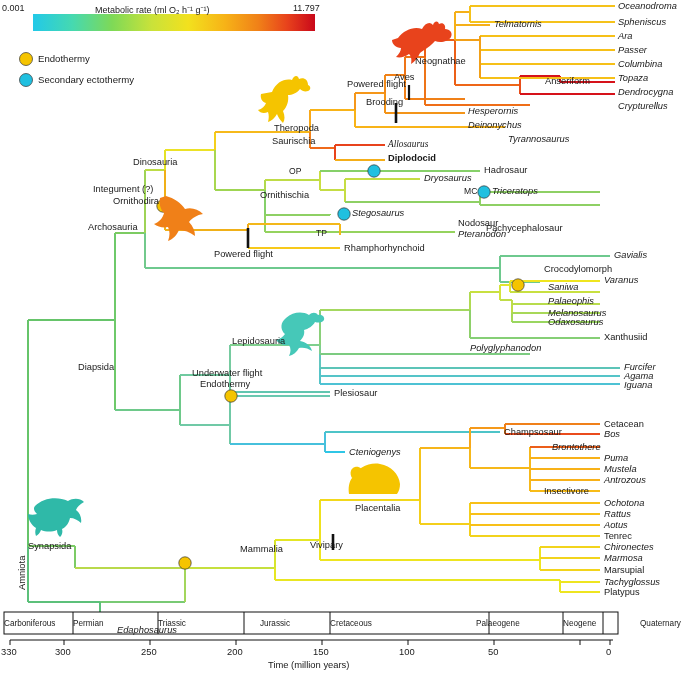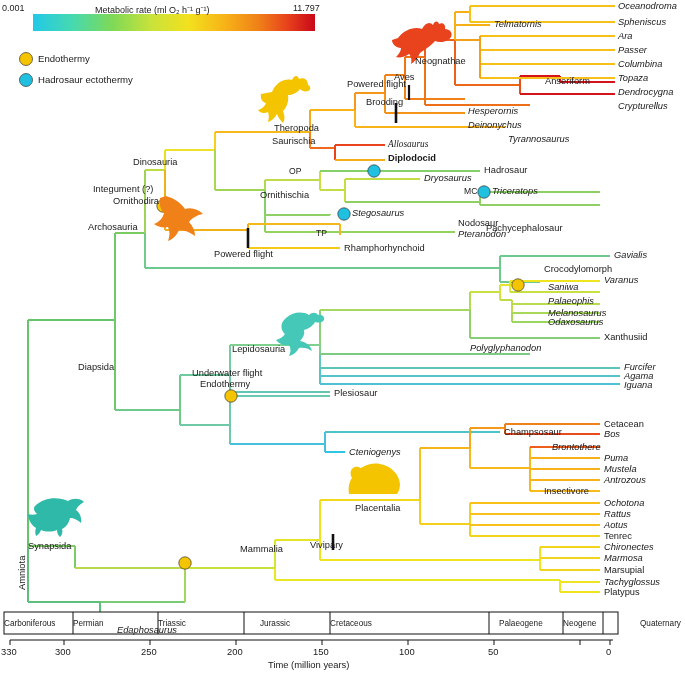--- a/index.html
+++ b/index.html
@@ -382,33 +382,33 @@
       <line x1="580" y1="640" x2="580" y2="645" stroke="#111" stroke-width="1"></line>
       <line x1="610" y1="640" x2="610" y2="645" stroke="#111" stroke-width="1"></line>
     </g>
   </svg>
 
   <div class="scale-title" style="left:2px; top:3px;">0.001</div>
   <div class="scale-title" style="left:95px; top:3px;">Metabolic rate (ml O₂ h⁻¹ g⁻¹)</div>
   <div class="scale-title" style="left:293px; top:3px;">11.797</div>
 
   <div class="legend-txt" style="left:38px; top:53px;">Endothermy</div>
-  <div class="legend-txt" style="left:38px; top:74px;">Hadrosaur ectothermy</div>
+  <div class="legend-txt" style="left:38px; top:74px;">Secondary ectothermy</div>
 
   <div class="vert-lab" style="left:16px; top:590px;">Amniota</div>
   <div class="lbl" style="left:78px; top:362px;">Diapsida</div>
   <div class="lbl" style="left:88px; top:222px;">Archosauria</div>
   <div class="lbl" style="left:113px; top:196px;">Ornithodira</div>
   <div class="lbl" style="left:133px; top:157px;">Dinosauria</div>
   <div class="lbl" style="left:272px; top:136px;">Saurischia</div>
   <div class="lbl" style="left:274px; top:123px;">Theropoda</div>
   <div class="lbl" style="left:260px; top:190px;">Ornithischia</div>
   <div class="lbl" style="left:394px; top:72px;">Aves</div>
   <div class="lbl" style="left:415px; top:56px;">Neognathae</div>
-  <div class="lbl" style="left:232px; top:344px;">Lepidosauria</div>
+  <div class="lbl" style="left:232px; top:336px;">Lepidosauria</div>
   <div class="lbl" style="left:28px; top:541px;">Synapsida</div>
   <div class="lbl" style="left:240px; top:544px;">Mammalia</div>
   <div class="lbl" style="left:355px; top:503px;">Placentalia</div>
 
   <div class="lbl" style="left:93px; top:184px;">Integument (?)</div>
   <div class="lbl" style="left:347px; top:79px;">Powered flight</div>
   <div class="lbl" style="left:214px; top:249px;">Powered flight</div>
   <div class="lbl" style="left:366px; top:97px;">Brooding</div>
   <div class="lbl" style="left:192px; top:368px;">Underwater flight</div>
   <div class="lbl" style="left:200px; top:379px;">Endothermy</div>
@@ -471,21 +471,21 @@
   <div class="lbl" style="left:604px; top:565px;">Marsupial</div>
   <div class="lbl it" style="left:604px; top:577px;">Tachyglossus</div>
   <div class="lbl" style="left:604px; top:587px;">Platypus</div>
   <div class="lbl it" style="left:117px; top:625px;">Edaphosaurus</div>
 
   <div class="period-lab" style="left:4px;   top:619px; width:69px;">Carboniferous</div>
   <div class="period-lab" style="left:73px;  top:619px; width:85px;">Permian</div>
   <div class="period-lab" style="left:158px; top:619px; width:86px;">Triassic</div>
   <div class="period-lab" style="left:244px; top:619px; width:74px;padding-left:16px;">Jurassic</div>
   <div class="period-lab" style="left:330px; top:619px; width:162px;">Cretaceous</div>
-  <div class="period-lab" style="left:499px; top:619px; width:74px;">Palaeogene</div>
+  <div class="period-lab" style="left:476px; top:619px; width:74px;">Palaeogene</div>
   <div class="period-lab" style="left:563px; top:619px; width:40px;">Neogene</div>
   <div class="period-lab" style="left:620px; top:619px; width:62px;padding-left:20px;">Quaternary</div>
 
   <div class="tick-lab" style="left:1px;   top:646px;">330</div>
   <div class="tick-lab" style="left:55px;  top:646px;">300</div>
   <div class="tick-lab" style="left:141px; top:646px;">250</div>
   <div class="tick-lab" style="left:227px; top:646px;">200</div>
   <div class="tick-lab" style="left:313px; top:646px;">150</div>
   <div class="tick-lab" style="left:399px; top:646px;">100</div>
   <div class="tick-lab" style="left:488px; top:646px;">50</div>

